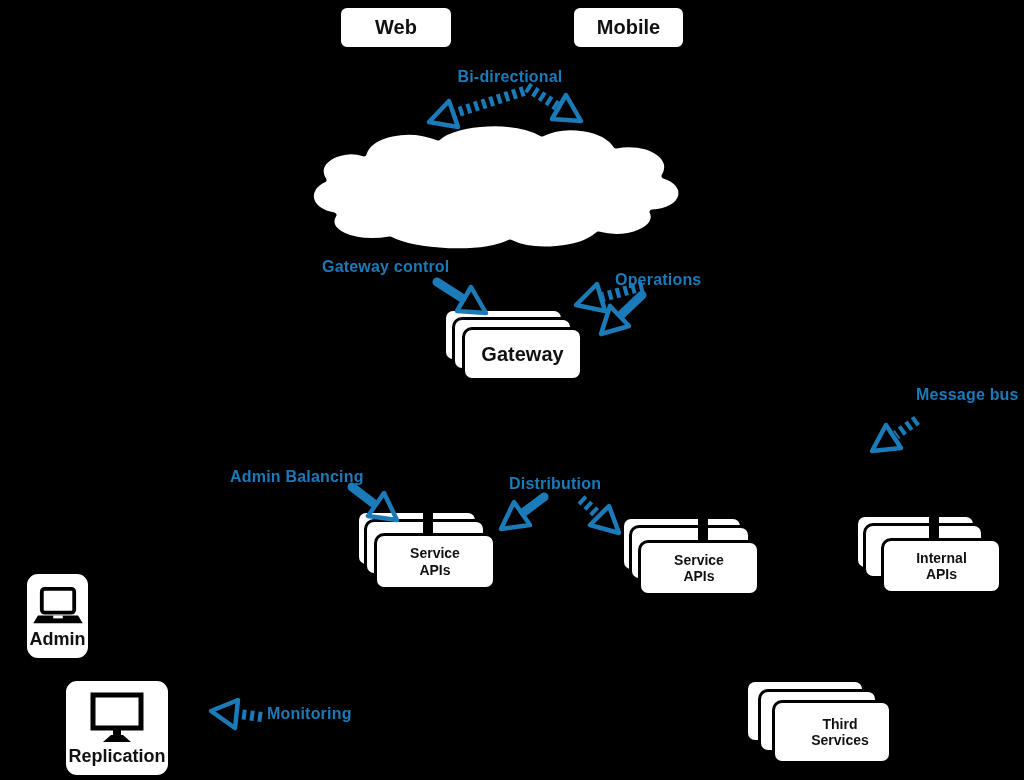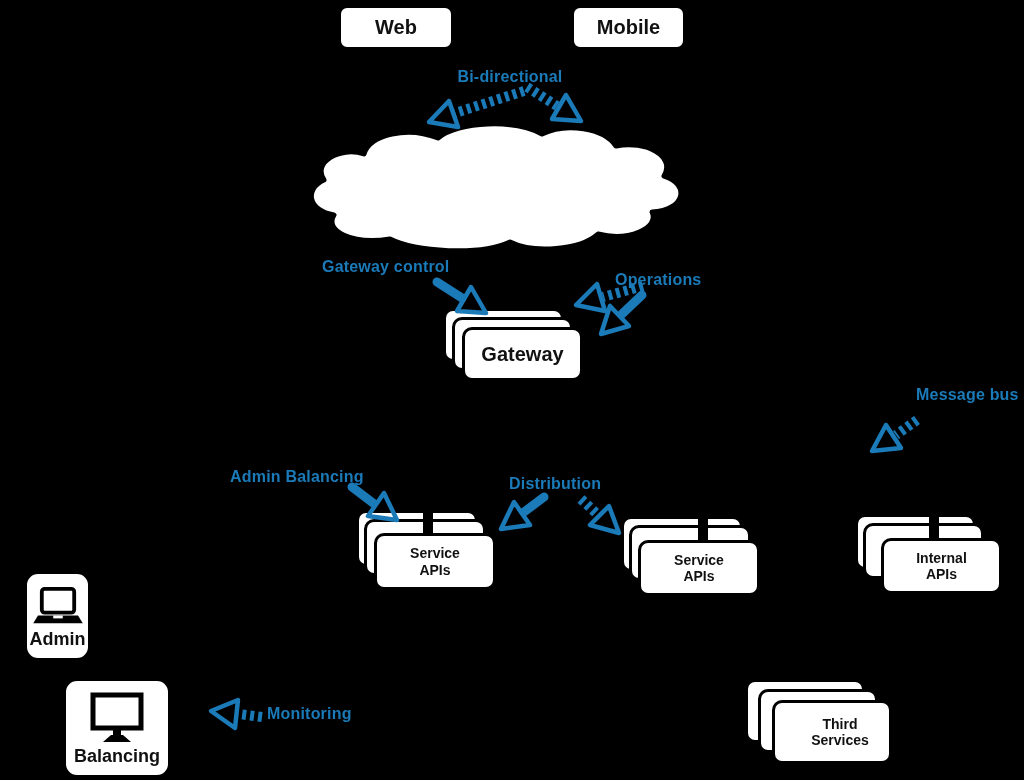--- a/index.html
+++ b/index.html
@@ -193,16 +193,16 @@
 
 
   <div class="client" style="left:63px;top:678px;width:108px;height:100px;">
     <div class="icon-wrap">
       <svg width="60" height="52" viewBox="0 0 60 52">
         <rect x="6" y="3" width="48" height="33" fill="#fff" stroke="#000" stroke-width="5"></rect>
         <rect x="26" y="36" width="8" height="8" fill="#000"></rect>
         <path d="M16 50 h28 l-8 -7 h-12 Z" fill="#000"></path>
       </svg>
     </div>
-    <div class="clabel">Balancing</div>
+    <div class="clabel">Replication</div>
   </div>
 
 </div>
 
 </body></html>

